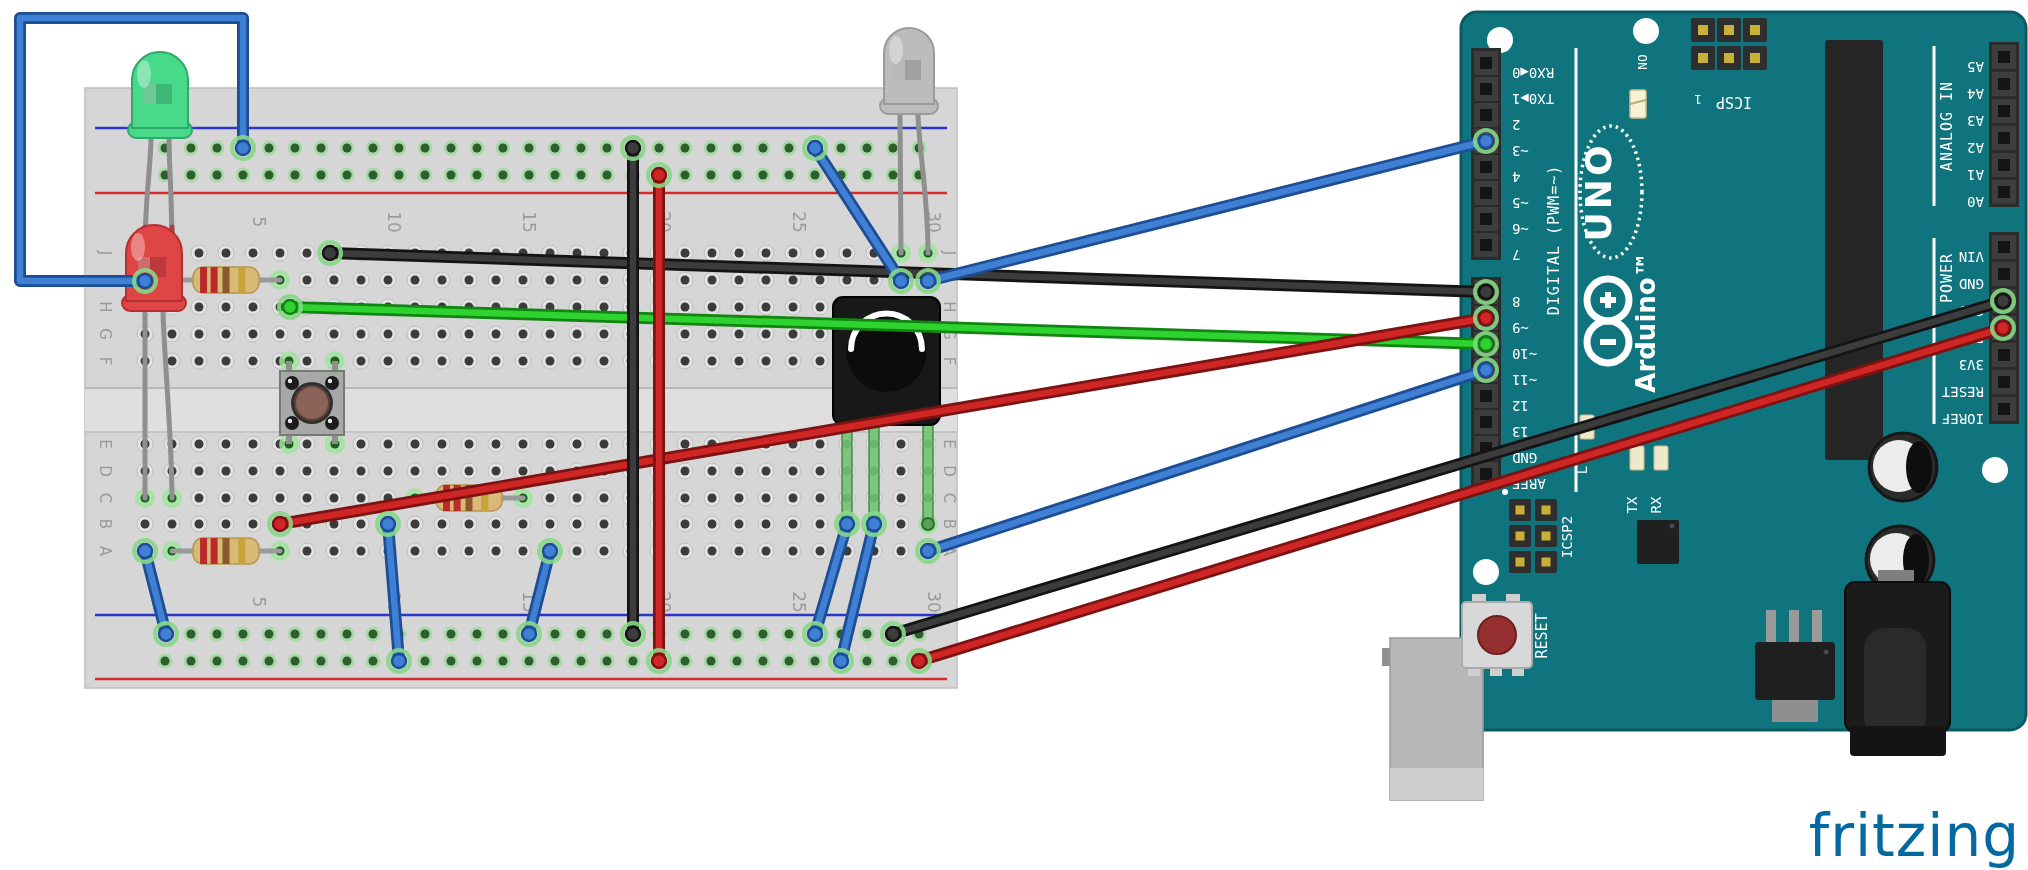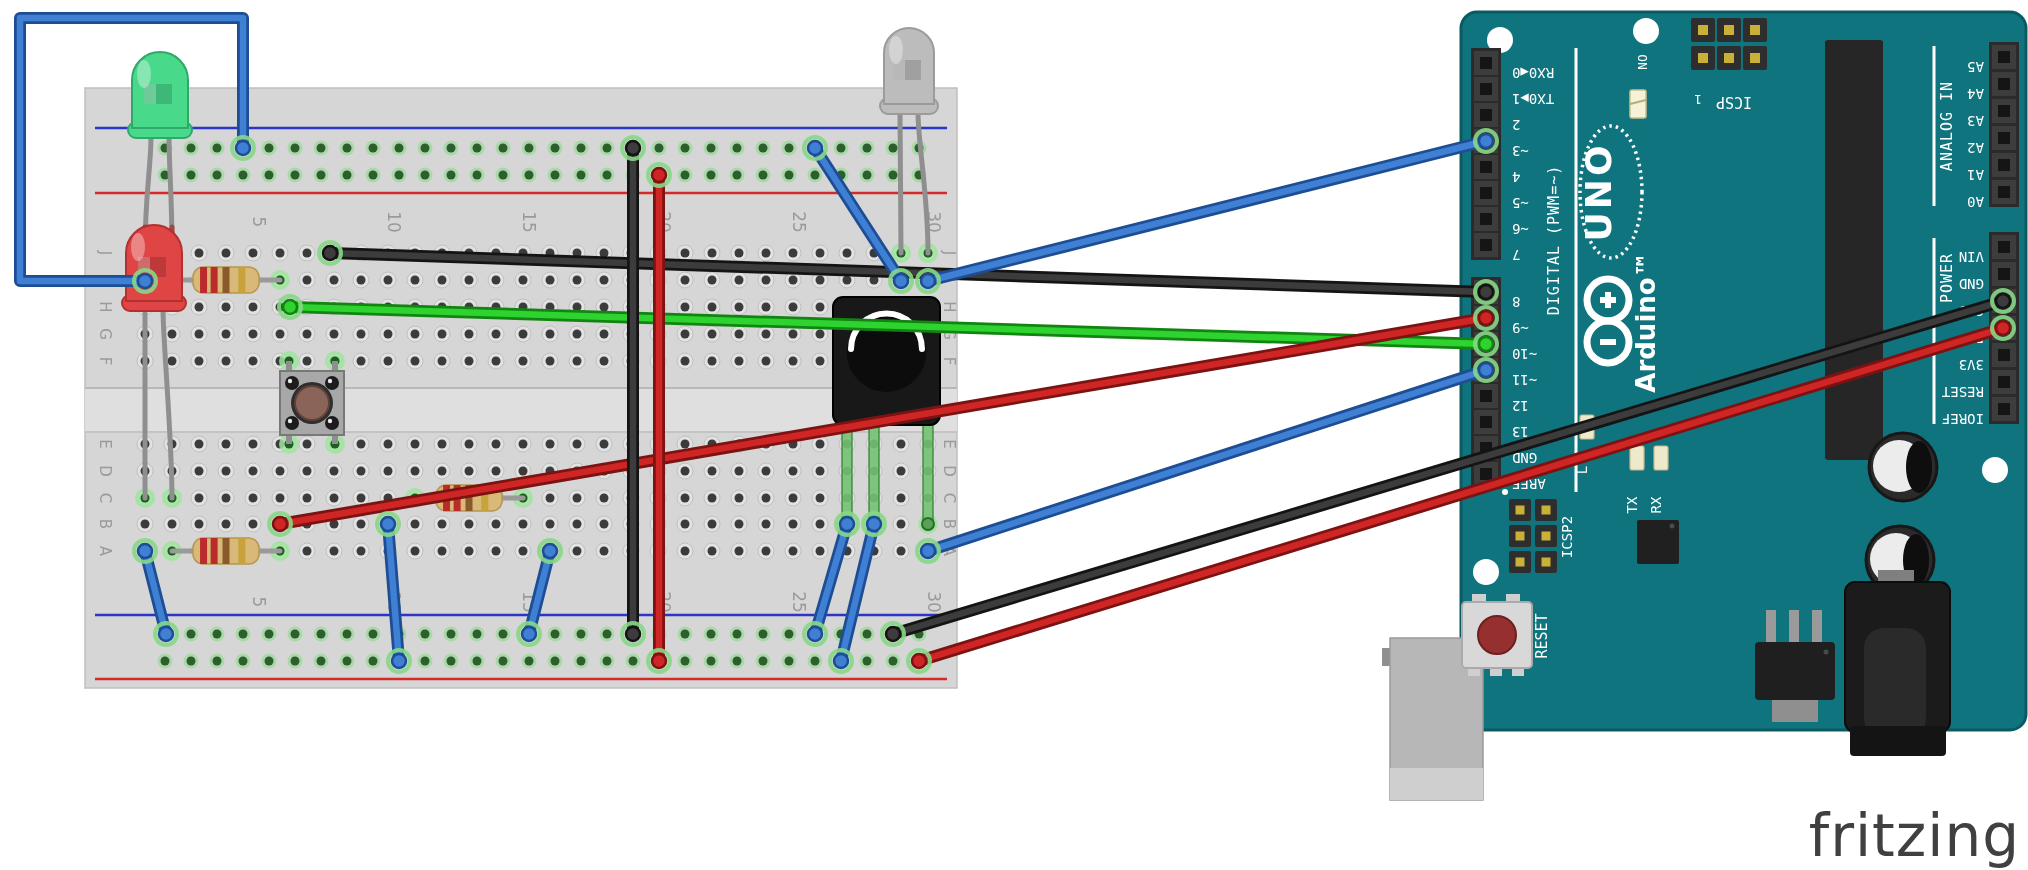--- a/index.html
+++ b/index.html
@@ -1,19 +1,19 @@
 <!DOCTYPE html>
 <html><head>
 <meta charset="utf-8">
 <style>
   html,body{margin:0;padding:0;background:#ffffff;}
   #scene{position:relative;width:2028px;height:870px;background:#ffffff;overflow:hidden;
          font-family:"DejaVu Sans",sans-serif;}
   #svg-root{position:absolute;left:0;top:0;}
-  .watermark{position:absolute;right:8px;bottom:0px;font-size:58px;color:#404040;
+  .watermark{position:absolute;right:8px;bottom:0px;font-size:58px;color:#0369a1;
              font-family:"DejaVu Sans",sans-serif;font-weight:500;letter-spacing:1px;}
   text{user-select:none;}
 </style>
 </head>
 <body>
 
 <div id="scene">
   <svg id="svg-root" width="2028" height="870" viewBox="0 0 2028 870">
       <g>
         <rect x="85" y="88" width="872" height="600" fill="#d6d6d6" stroke="#bfbfbf" stroke-width="1.5"></rect>

